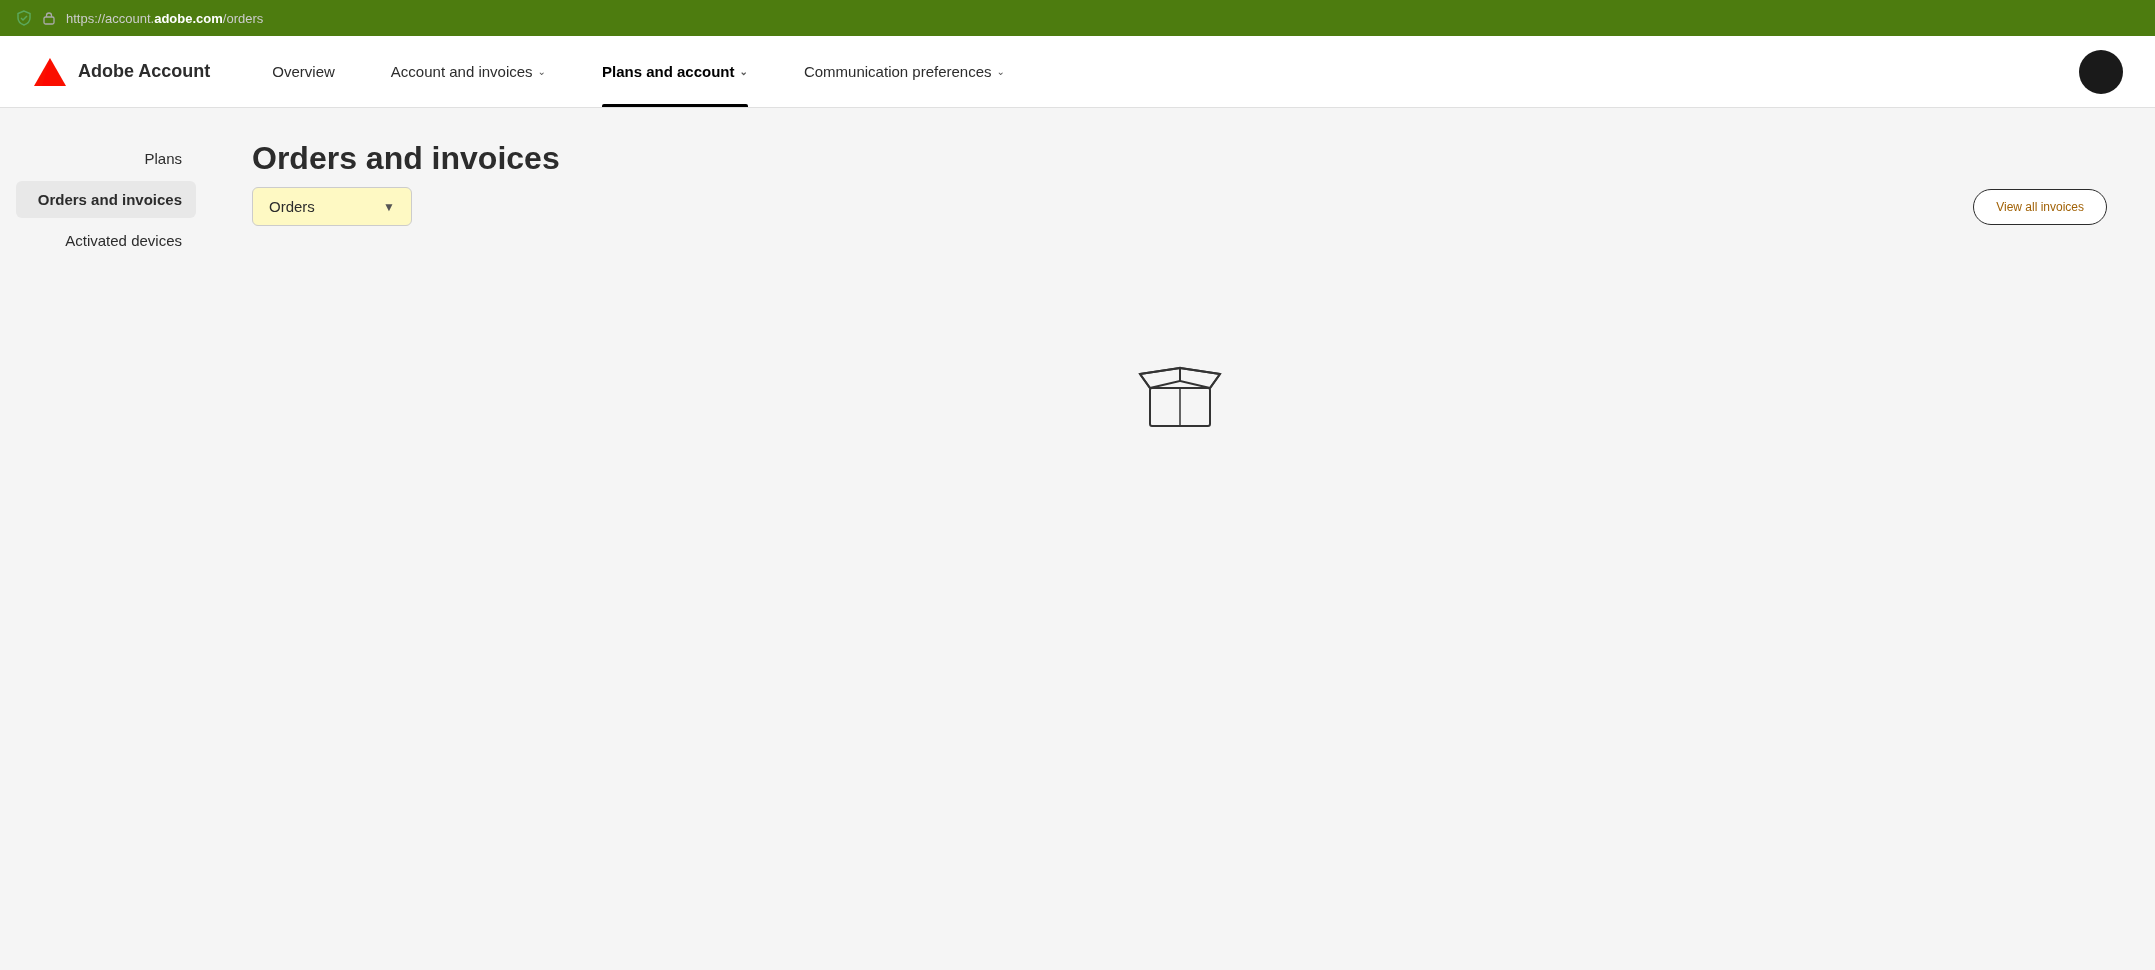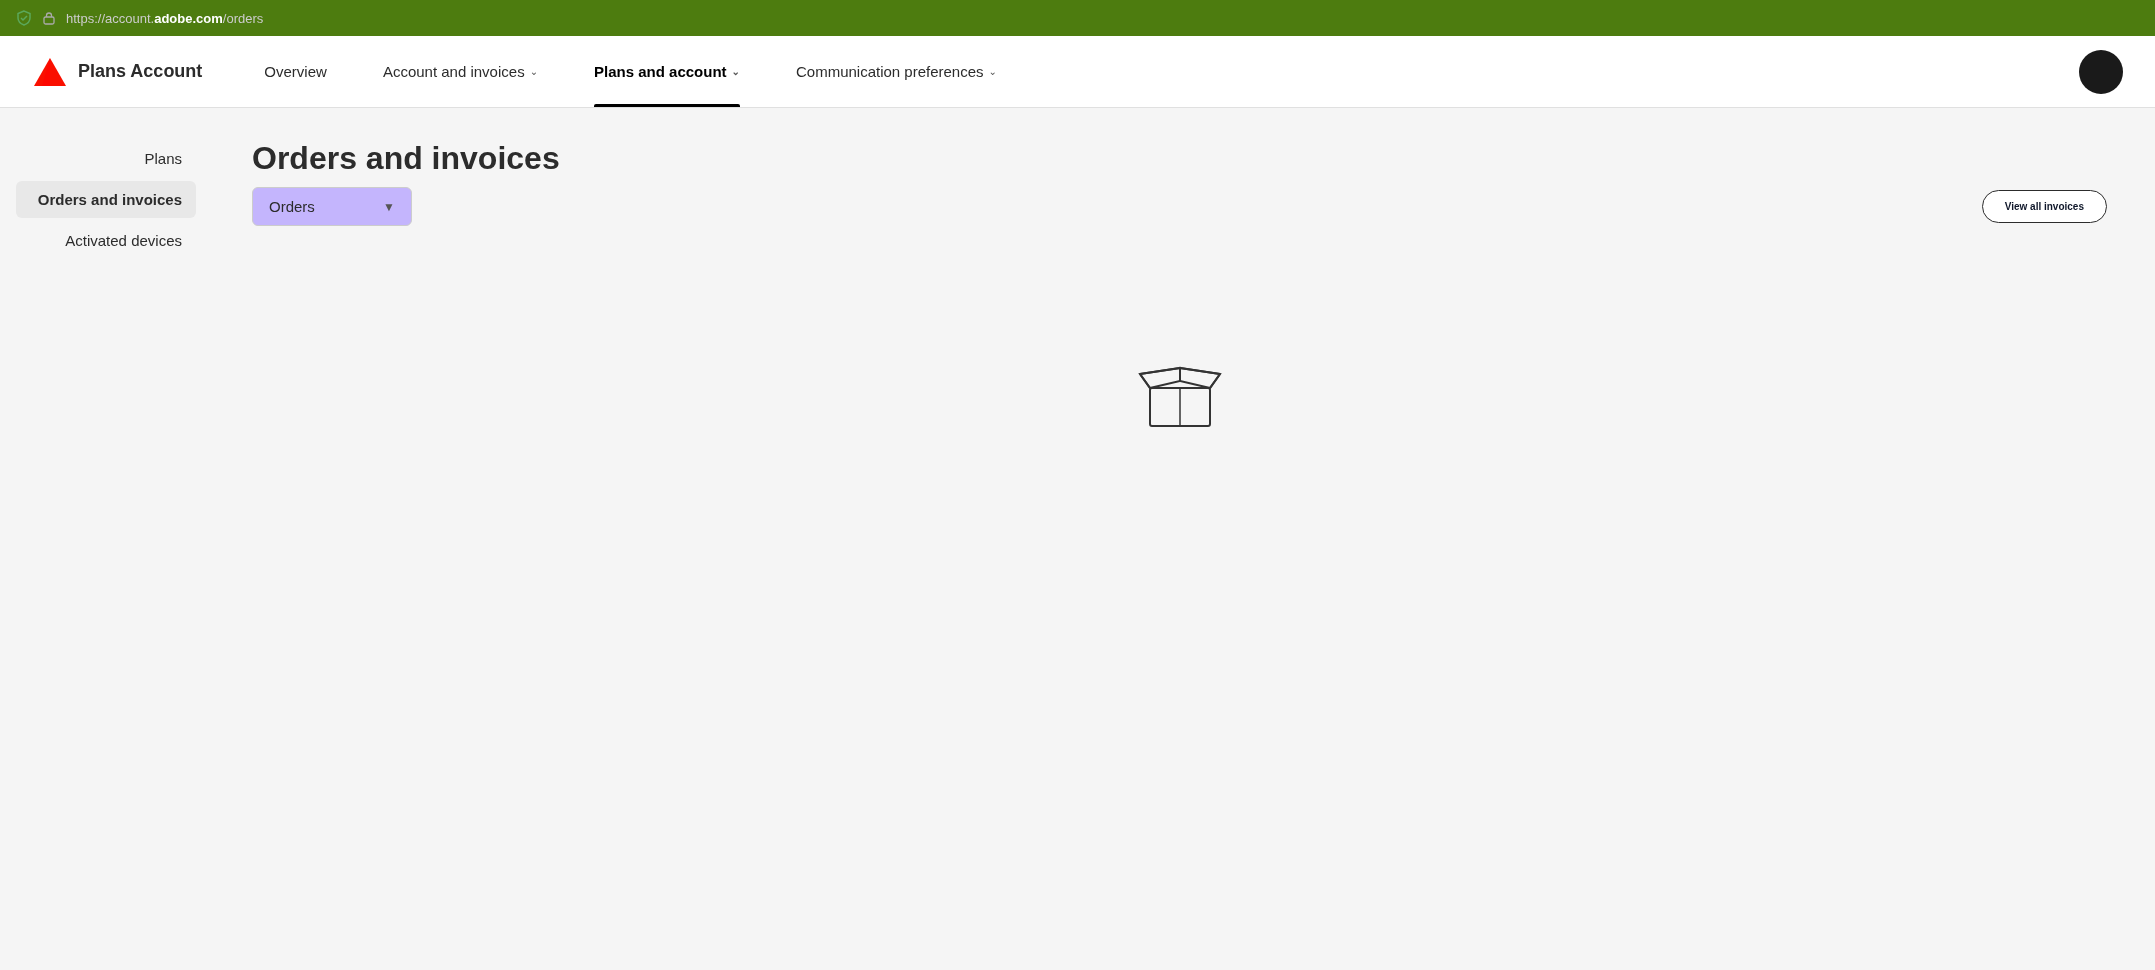--- a/index.html
+++ b/index.html
@@ -148,42 +148,42 @@
       display: flex;
       align-items: center;
       justify-content: space-between;
       margin-bottom: 40px;
     }
     .filter-select {
       display: flex;
       align-items: center;
       gap: 8px;
       padding: 10px 16px;
-      background: #c4b5fd;
+      background: #fef9c3;
       border: 1px solid #ccc;
       border-radius: 6px;
       font-size: 15px;
       color: #2c2c2c;
       cursor: pointer;
       min-width: 160px;
     }
     .filter-select .chevron-down {
       font-size: 12px;
       color: #555;
       margin-left: auto;
     }
     .view-all-btn {
       padding: 10px 22px;
       background: #fff;
       border: 1.5px solid #2c2c2c;
       border-radius: 30px;
-      font-size: 10px;
-      color: #0f172a;
+      font-size: 12px;
+      color: #a16207;
       cursor: pointer;
-      font-weight: 700;
+      font-weight: 400;
     }
 
     
     .empty-state {
       display: flex;
       flex-direction: column;
       align-items: center;
       justify-content: center;
       padding: 80px 0 40px 0;
     }
@@ -217,21 +217,21 @@
     <span>https://account.</span><strong>adobe.com</strong><span>/orders</span>
   </span>
 </div>
 
 <nav class="top-nav">
   <div class="brand">
     <svg class="adobe-logo" viewBox="0 0 36 36" fill="none">
       <polygon points="18,4 34,32 2,32" fill="#FA0F00"></polygon>
       <polygon points="10,32 18,4 18,32" fill="#FF0000" opacity="0.5"></polygon>
     </svg>
-    <span class="brand-name">Plans Account</span>
+    <span class="brand-name">Adobe Account</span>
   </div>
 
   <div class="nav-items">
     <a class="nav-item">
       <span>Overview</span>
     </a>
     <a class="nav-item">
       <span>Account and invoices</span>
       <span class="chevron">⌄</span>
     </a>

